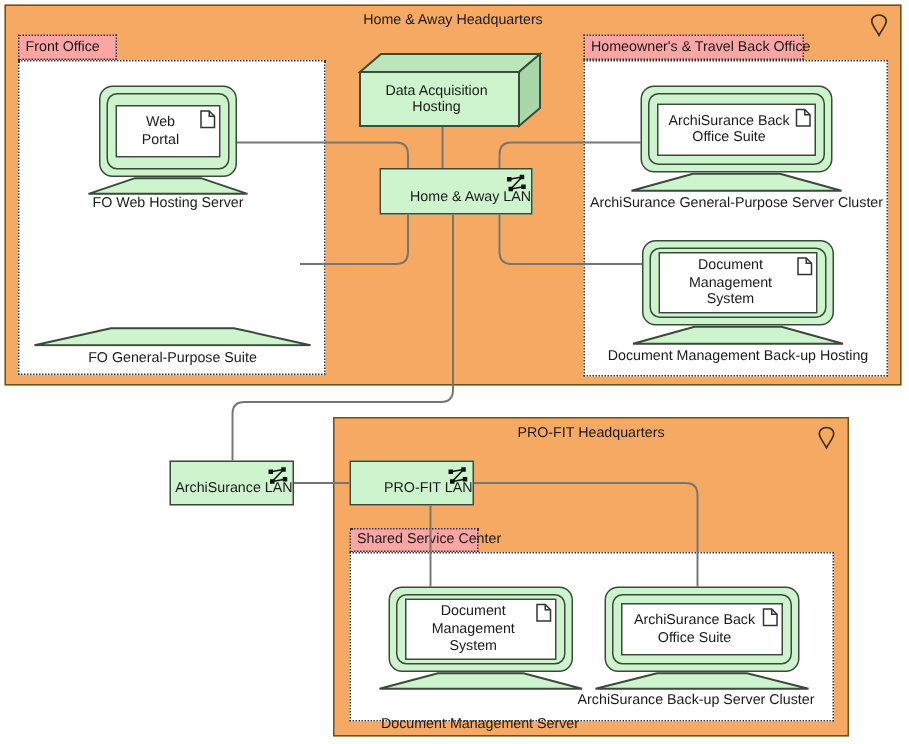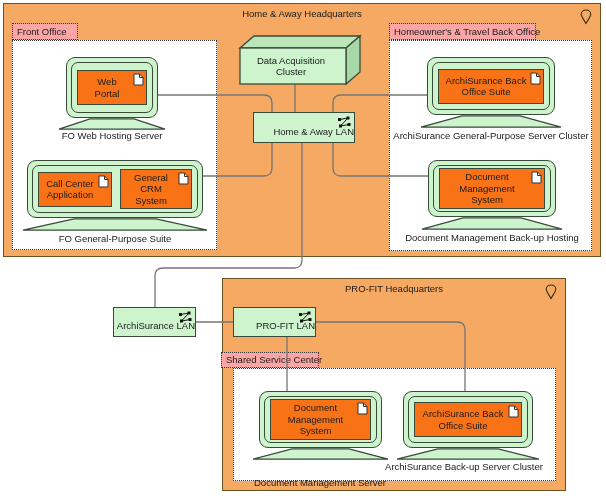--- a/index.html
+++ b/index.html
@@ -12,21 +12,21 @@
   .hq{background:#F6A963;border:1.5px solid #6b5320;z-index:1;}
   .hq-title{position:absolute;top:4px;left:0;right:0;text-align:center;z-index:2;}
   .pin{position:absolute;top:5px;right:8px;z-index:2;}
   
   .grp{background:#ffffff;border:1px dotted #333;z-index:2;}
   .grp-tab{background:#fca5a5;border:1px dotted #333;z-index:3;display:flex;align-items:center;padding:0 4px;white-space:nowrap;}
   
   .monitor{background:#CDF4CD;border:1.5px solid #3a4a3a;border-radius:9px;padding:4px;z-index:4;}
   .bezel{width:100%;height:100%;box-sizing:border-box;border:1.5px solid #3a4a3a;border-radius:7px;
          display:flex;align-items:center;justify-content:center;gap:8px;padding:5px;}
-  .app{position:relative;background:#f97316;border:1.2px solid #3a4a3a;min-height:29px;
+  .app{position:relative;background:#ffffff;border:1.2px solid #3a4a3a;min-height:29px;
        display:flex;align-items:center;justify-content:center;text-align:center;
        padding:2px 16px 2px 6px;}
   .artifact-icon{position:absolute;top:2px;right:2px;}
   .stand{position:absolute;z-index:4;}
   .caption{position:absolute;transform:translateX(-50%);white-space:nowrap;z-index:4;}
   
   .lan{background:#CDF4CD;border:1.5px solid #3a4a3a;z-index:4;
        display:flex;align-items:flex-end;justify-content:flex-end;padding-bottom:5px;}
   .net-icon{position:absolute;top:3px;right:3px;}
   
@@ -59,42 +59,42 @@
   <div class="abs grp-tab" style="left:12px;top:23px;width:66px;height:17px">
     <span>Front Office</span>
   </div>
 
   <div class="abs grp" style="left:389px;top:40px;width:203px;height:211px"></div>
   <div class="abs grp-tab" style="left:389px;top:23px;width:147px;height:17px">
     <span>Homeowner's &amp; Travel Back Office</span>
   </div>
 
   <div class="abs grp" style="left:233px;top:368px;width:323px;height:113px"></div>
-  <div class="abs grp-tab" style="left:221px;top:352px;width:98px;height:16px">
+  <div class="abs grp-tab" style="left:233px;top:352px;width:86px;height:16px">
     <span>Shared Service Center</span>
   </div>
 
   <svg id="connections" width="606" height="496" viewBox="0 0 606 496">
     <path d="M158,95 H264 Q272,95 272,103 V112"></path>
     <path d="M295,84 V112"></path>
     <path d="M427,95 H341 Q333,95 333,103 V112"></path>
     <path d="M200,176 H264 Q272,176 272,168 V143"></path>
     <path d="M428,176 H341 Q333,176 333,168 V143"></path>
     <path d="M302,143 V260 Q302,268 294,268 H163 Q155,268 155,276 V307"></path>
     <path d="M196,322 H233"></path>
     <path d="M287,337 V391"></path>
     <path d="M316,322 H457 Q465,322 465,330 V391"></path>
   </svg>
 
   <svg class="abs" id="gateway-svg" style="left:238px;top:34px" width="124" height="52" viewBox="0 0 124 52">
     <polygon points="2,14 16,2 122,2 108,14" fill="#BAE6BA" stroke="#3a4a3a" stroke-width="1.3"></polygon>
     <polygon points="108,14 122,2 122,38 108,50" fill="#A8D8A8" stroke="#3a4a3a" stroke-width="1.3"></polygon>
     <rect x="2" y="14" width="106" height="36" fill="#CDF4CD" stroke="#3a4a3a" stroke-width="1.3"></rect>
   </svg>
-  <div class="gw-label" style="left:245px;top:49px;width:92px;height:34px">Data Acquisition Cluster</div>
+  <div class="gw-label" style="left:245px;top:49px;width:92px;height:34px">Data Acquisition Hosting</div>
 
   <div class="abs lan" style="left:253px;top:112px;width:102px;height:31px">
     <svg class="net-icon" width="14" height="12" viewBox="0 0 14 12">
       <path d="M2.5,3.5 L11,2 M3.5,10 L12,8.5 M11,2 L3.5,10" stroke="#111" stroke-width="1" fill="none"></path>
       <rect x="1" y="2" width="3" height="3" fill="#111"></rect>
         <rect x="9.5" y="0.5" width="3" height="3" fill="#111"></rect>
       <rect x="2" y="8.5" width="3" height="3" fill="#111"></rect>
         <rect x="10.5" y="7" width="3" height="3" fill="#111"></rect>
     </svg>
     <span>Home &amp; Away LAN</span>
@@ -131,38 +131,20 @@
           <path d="M6.5,1 v3.5 h3.5" fill="none" stroke="#333" stroke-width="1"></path>
         </svg>
       </div>
     </div>
   </div>
   <svg class="stand" style="left:58px;top:118px" width="108" height="12" viewBox="0 0 108 12" preserveAspectRatio="none">
     <polygon points="32,0.8 76,0.8 107,11.2 1,11.2" fill="#CDF4CD" stroke="#3a4a3a" stroke-width="1.3"></polygon>
   </svg>
   <div class="caption" style="left:112px;top:130px">FO Web Hosting Server</div>
 
-  <div class="abs monitor" style="left:27px;top:160px;width:176px;height:58px">
-    <div class="bezel">
-      <div class="app">
-        <span>Call Center Application</span>
-        <svg class="artifact-icon" width="11" height="13" viewBox="0 0 11 13">
-          <path d="M1,1 h5.5 l3.5,3.5 v7.5 h-9 z" fill="#fff" stroke="#333" stroke-width="1"></path>
-          <path d="M6.5,1 v3.5 h3.5" fill="none" stroke="#333" stroke-width="1"></path>
-        </svg>
-      </div>
-      <div class="app">
-        <span>General CRM System</span>
-        <svg class="artifact-icon" width="11" height="13" viewBox="0 0 11 13">
-          <path d="M1,1 h5.5 l3.5,3.5 v7.5 h-9 z" fill="#fff" stroke="#333" stroke-width="1"></path>
-          <path d="M6.5,1 v3.5 h3.5" fill="none" stroke="#333" stroke-width="1"></path>
-        </svg>
-      </div>
-    </div>
-  </div>
   <svg class="stand" style="left:22px;top:218px" width="186" height="13" viewBox="0 0 186 13" preserveAspectRatio="none">
     <polygon points="52,0.8 134,0.8 185,12.2 1,12.2" fill="#CDF4CD" stroke="#3a4a3a" stroke-width="1.3"></polygon>
   </svg>
   <div class="caption" style="left:115px;top:233px">FO General-Purpose Suite</div>
 
   <div class="abs monitor" style="left:427px;top:57px;width:128px;height:58px">
     <div class="bezel">
       <div class="app">
         <span>ArchiSurance Back Office Suite</span>
         <svg class="artifact-icon" width="11" height="13" viewBox="0 0 11 13">

